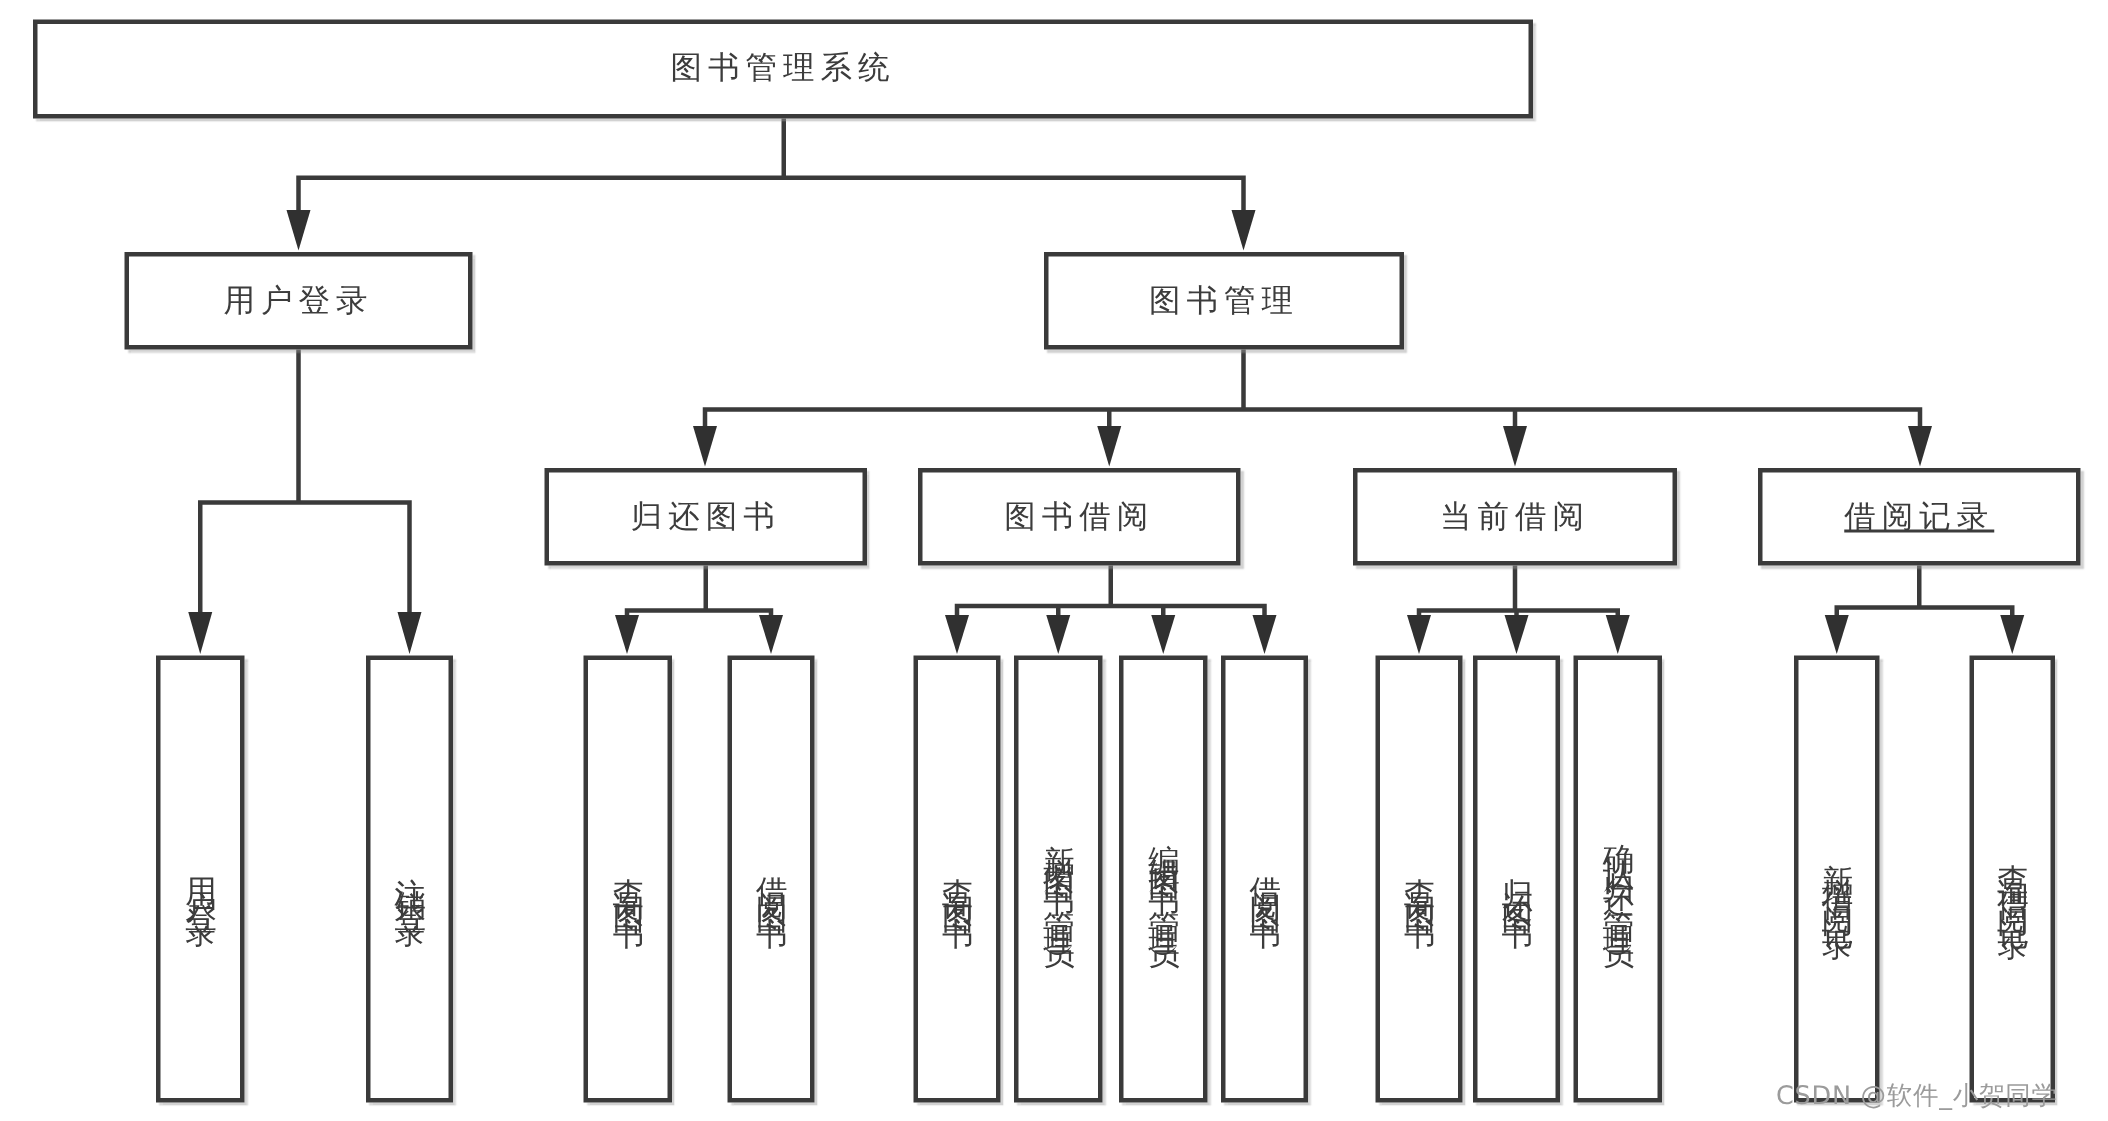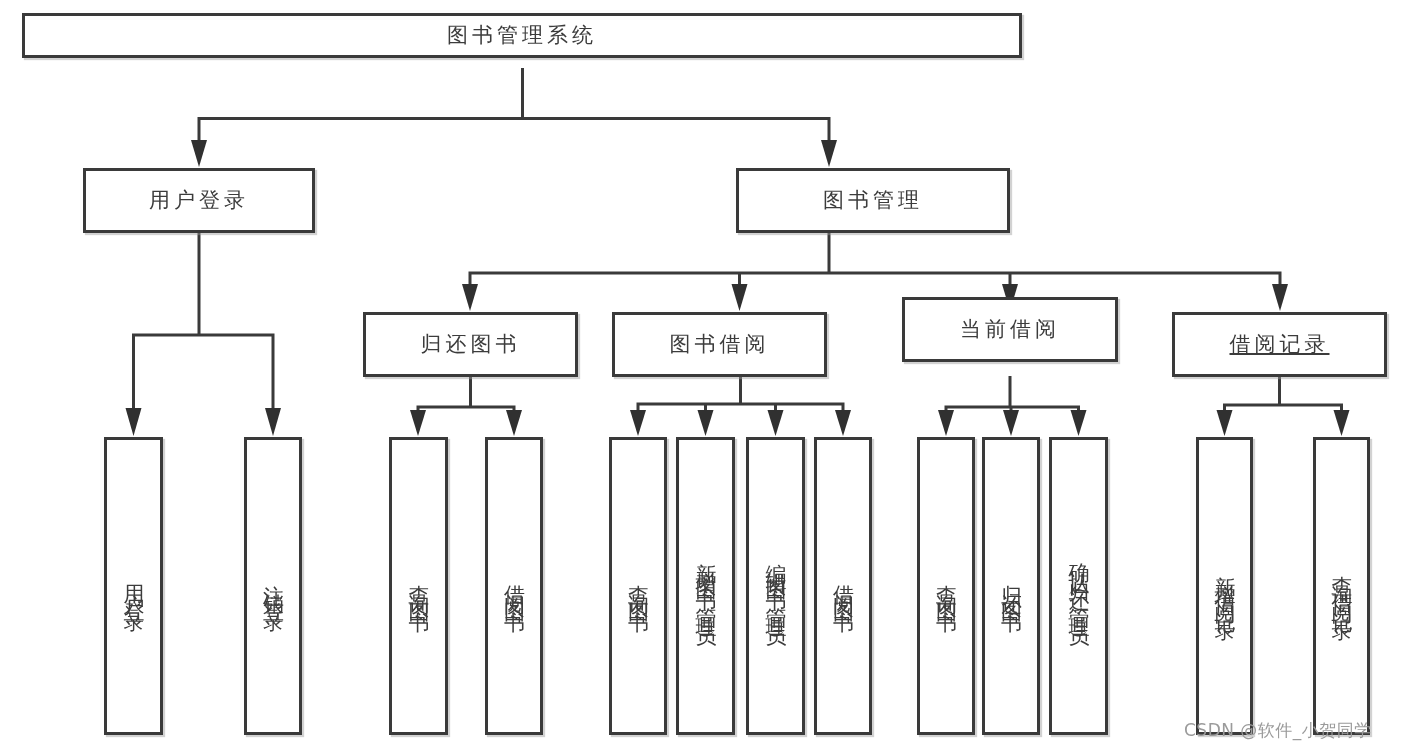--- a/index.html
+++ b/index.html
@@ -93,38 +93,38 @@
       <polygon points="1070.5,410 1086.5,410 1078.5,436" fill="#303030" stroke="none"></polygon>
     </g>
 
     <g>
       <path d="M1279.5 376 V406.5 M1223 405 H1343 M1224.5 405 V414 M1341.5 405 V414"></path>
       <polygon points="1216.5,410 1232.5,410 1224.5,436" fill="#303030" stroke="none"></polygon>
       <polygon points="1333.5,410 1349.5,410 1341.5,436" fill="#303030" stroke="none"></polygon>
     </g>
   </svg>
 
-  <div class="box" style="left:22px; top:13px; width:1000px; height:45px;">
+  <div class="box" style="left:22px; top:13px; width:1000px; height:66px;">
     <span class="hlabel">图书管理系统</span>
   </div>
 
   <div class="box" style="left:83px; top:168px; width:232px; height:65px;">
     <span class="hlabel">用户登录</span>
   </div>
-  <div class="box" style="left:736px; top:168px; width:274px; height:65px;text-align:center;">
+  <div class="box" style="left:696px; top:168px; width:240px; height:65px;text-align:center;">
     <span class="hlabel">图书管理</span>
   </div>
 
   <div class="box" style="left:363px; top:312px; width:215px; height:65px;">
     <span class="hlabel">归还图书</span>
   </div>
   <div class="box" style="left:612px; top:312px; width:215px; height:65px;">
     <span class="hlabel">图书借阅</span>
   </div>
-  <div class="box" style="left:902px; top:297px; width:216px; height:65px;">
+  <div class="box" style="left:902px; top:312px; width:216px; height:65px;">
     <span class="hlabel">当前借阅</span>
   </div>
   <div class="box" style="left:1172px; top:312px; width:215px; height:65px;text-decoration:underline;">
     <span class="hlabel">借阅记录</span>
   </div>
 
   <div class="box" style="left:104px; top:437px; width:59px; height:298px;">
     <span class="vlabel">用户登录</span>
   </div>
   <div class="box" style="left:244px; top:437px; width:58px; height:298px;">

